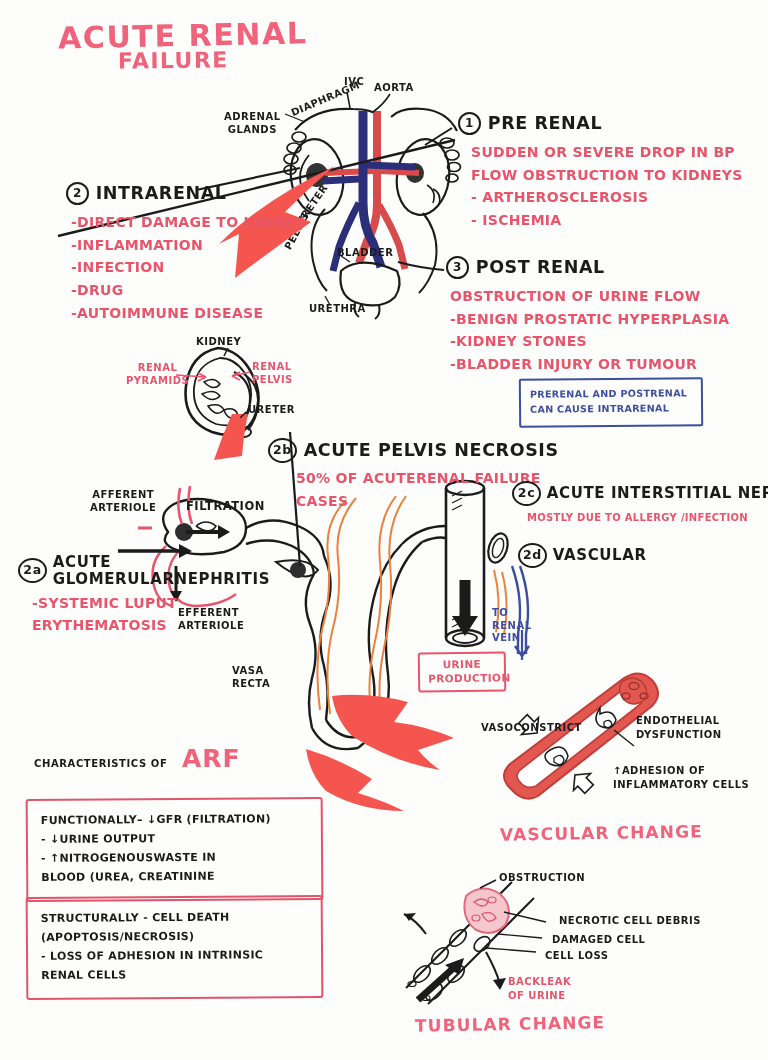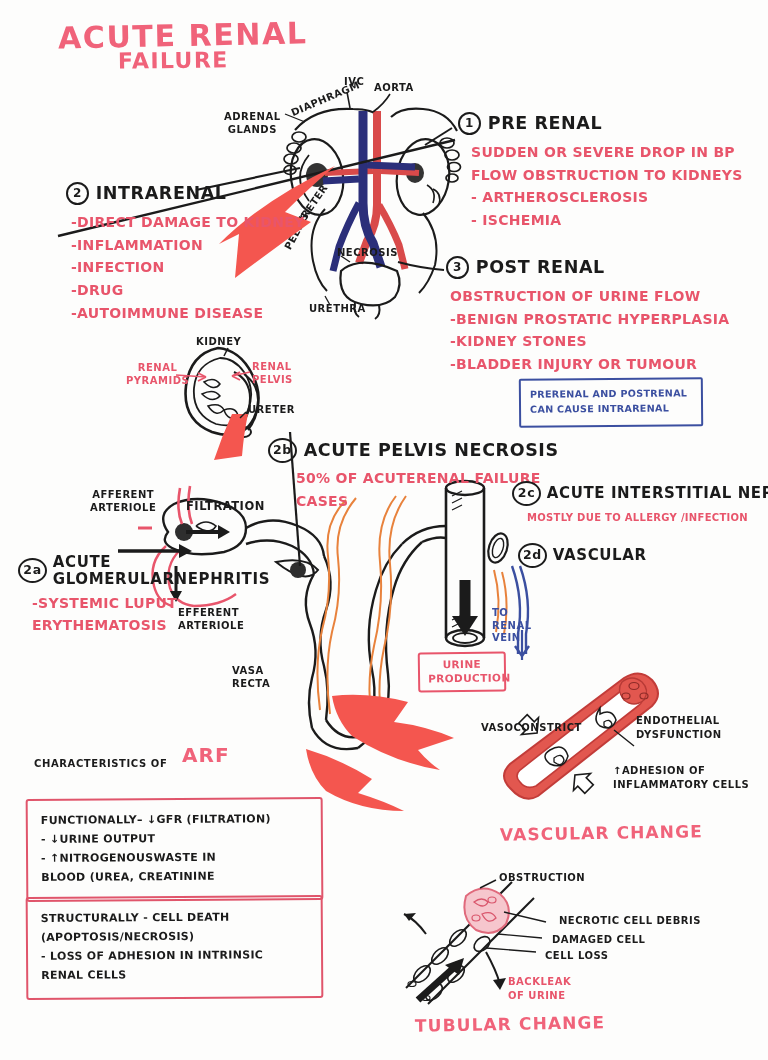--- a/index.html
+++ b/index.html
@@ -110,21 +110,21 @@
     white-space: pre-line;
     transform: rotate(-0.4deg);
   }
   .char-title {
     font-size: 10px;
     font-weight: bold;
     color: #1b1b1b;
     letter-spacing: 0.6px;
   }
   .char-arf {
-    font-size: 20px;
+    font-size: 25px;
     font-weight: bold;
     color: #f0637a;
     letter-spacing: 1px;
   }
   .change-cap {
     font-size: 17px;
     font-weight: bold;
     color: #f0637a;
     letter-spacing: 1.1px;
     transform: rotate(-1deg);
@@ -204,21 +204,21 @@
     <path d="M124,220 Q126,230 120,234" fill="none" stroke="#1b1b1b" stroke-width="2"></path>
   </svg>
 
   <div class="abs hand anat-lbl" style="left:344px; top:76px;">IVC</div>
   <div class="abs hand anat-lbl" style="left:374px; top:82px;">AORTA</div>
   <div class="abs hand anat-lbl" style="left:289px; top:93px; transform:rotate(-23deg);">DIAPHRAGM</div>
   <div class="abs hand anat-lbl" style="left:224px; top:111px; text-align:center;">ADRENAL
 GLANDS</div>
   <div class="abs hand anat-lbl" style="left:289px; top:199px; transform:rotate(-55deg);">URETER</div>
   <div class="abs hand anat-lbl" style="left:277px; top:225px; transform:rotate(-62deg);">PELVIS</div>
-  <div class="abs hand anat-lbl" style="left:337px; top:247px;">NECROSIS</div>
+  <div class="abs hand anat-lbl" style="left:337px; top:247px;">BLADDER</div>
   <div class="abs hand anat-lbl" style="left:309px; top:303px;">URETHRA</div>
 
   <svg class="abs" style="left:0; top:0;" width="768" height="1060">
     <path d="M347,92 L350,108" fill="none" stroke="#1b1b1b" stroke-width="1.6"></path>
     <path d="M390,94 Q384,104 373,112" fill="none" stroke="#1b1b1b" stroke-width="1.6"></path>
     <path d="M285,114 L305,122" fill="none" stroke="#1b1b1b" stroke-width="1.3"></path>
     <path d="M350,262 L341,256" fill="none" stroke="#1b1b1b" stroke-width="1.3"></path>
     <path d="M330,305 L325,296" fill="none" stroke="#1b1b1b" stroke-width="1.3"></path>
 
     <path d="M452,128 L425,145" fill="none" stroke="#1b1b1b" stroke-width="2"></path>

